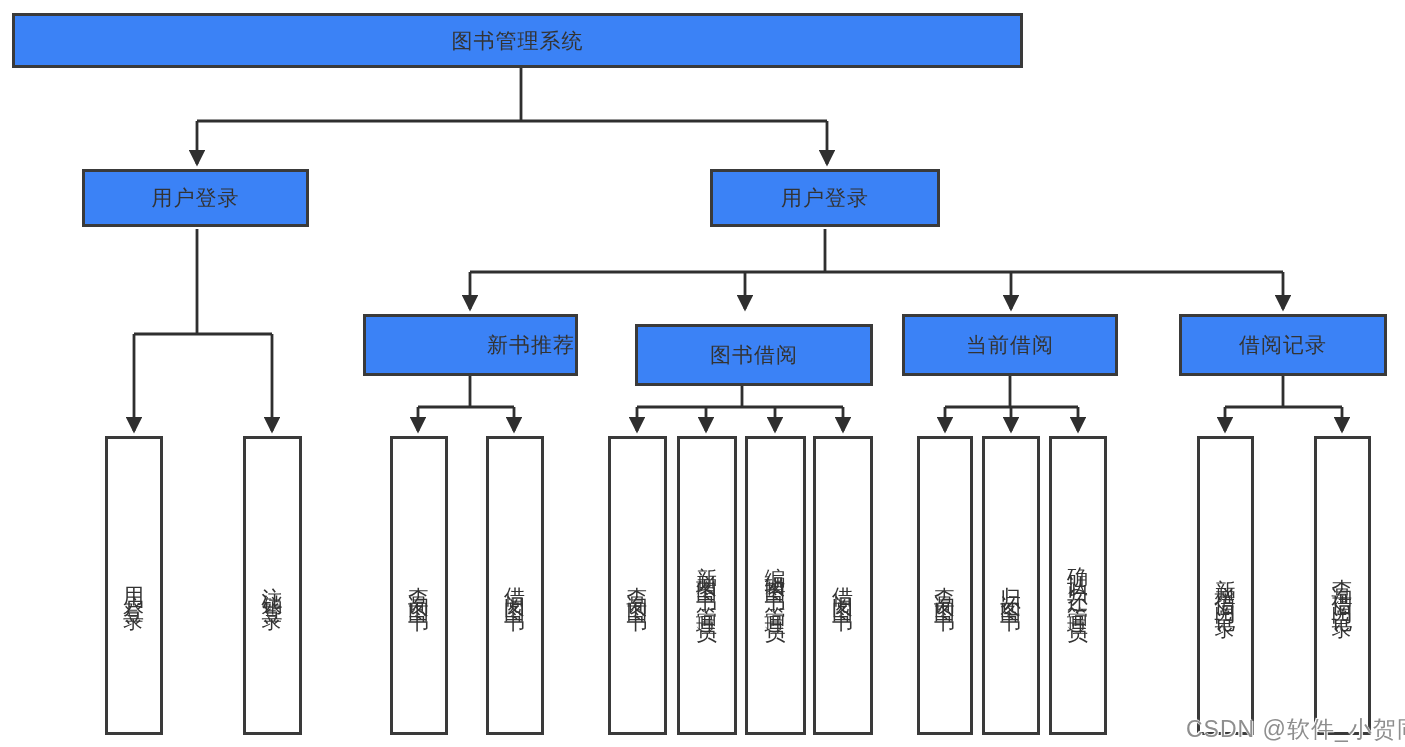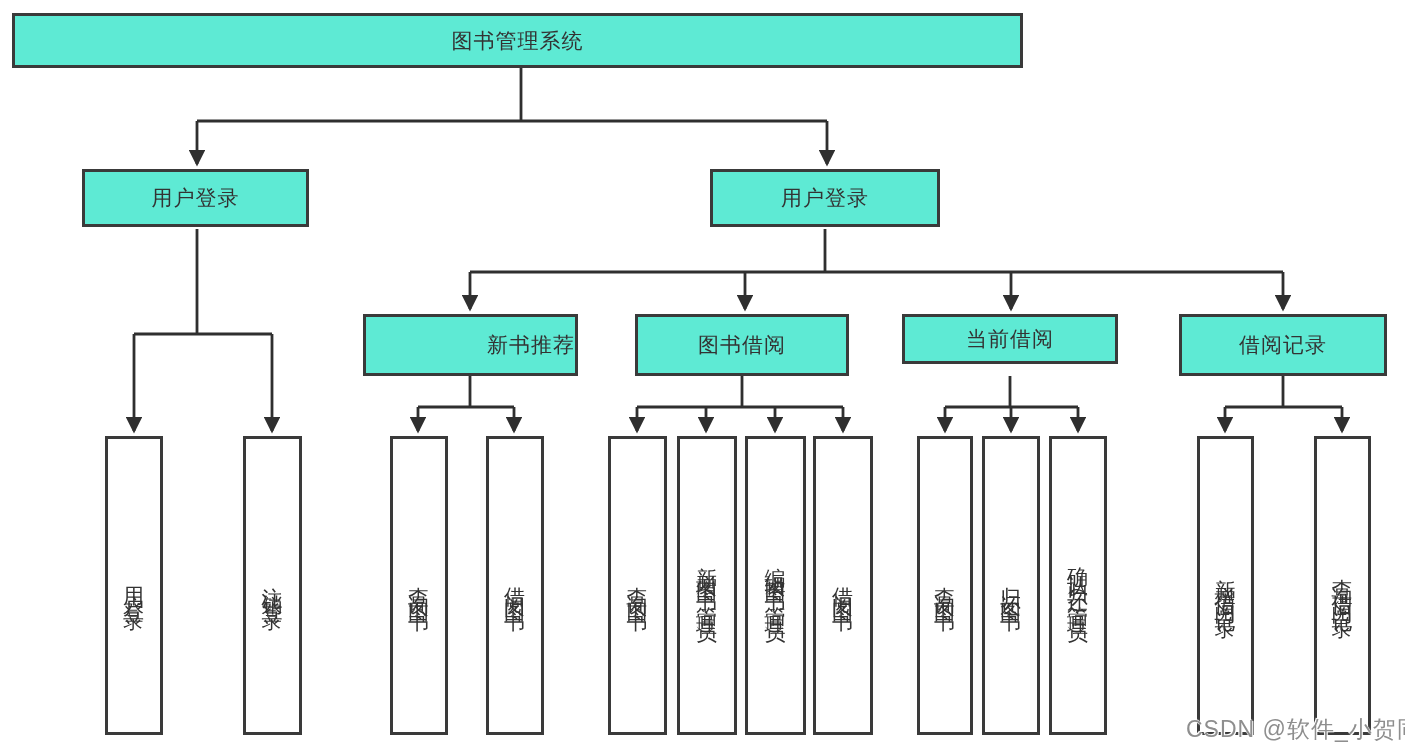--- a/index.html
+++ b/index.html
@@ -18,21 +18,21 @@
   #connectors {
     position: absolute;
     left: 0;
     top: 0;
     pointer-events: none;
   }
   .hnode {
     position: absolute;
     box-sizing: border-box;
     border: 3px solid #3a3a3a;
-    background: #5eead4;
+    background: #3b82f6;
     display: flex;
     align-items: center;
     justify-content: center;
     z-index: 2;
   }
   .hlabel {
     font-size: 21px;
     color: #333333;
     letter-spacing: 1px;
     white-space: nowrap;
@@ -125,24 +125,24 @@
   <div class="hnode" style="left:82px; top:169px; width:227px; height:58px;">
     <span class="hlabel">用户登录</span>
   </div>
   <div class="hnode" style="left:710px; top:169px; width:230px; height:58px;">
     <span class="hlabel">用户登录</span>
   </div>
 
   <div class="hnode" style="left:363px; top:314px; width:215px; height:62px;justify-content:flex-end;">
     <span class="hlabel">新书推荐</span>
   </div>
-  <div class="hnode" style="left:635px; top:314px; width:214px; height:62px;">
+  <div class="hnode" style="left:635px; top:324px; width:238px; height:62px;">
     <span class="hlabel">图书借阅</span>
   </div>
-  <div class="hnode" style="left:902px; top:314px; width:216px; height:50px;">
+  <div class="hnode" style="left:902px; top:314px; width:216px; height:62px;">
     <span class="hlabel">当前借阅</span>
   </div>
   <div class="hnode" style="left:1179px; top:314px; width:208px; height:62px;">
     <span class="hlabel">借阅记录</span>
   </div>
 
   <div class="leaf" style="left:105px; width:58px;">
     <span class="vlabel">用户登录</span>
   </div>
   <div class="leaf" style="left:243px; width:59px;">

